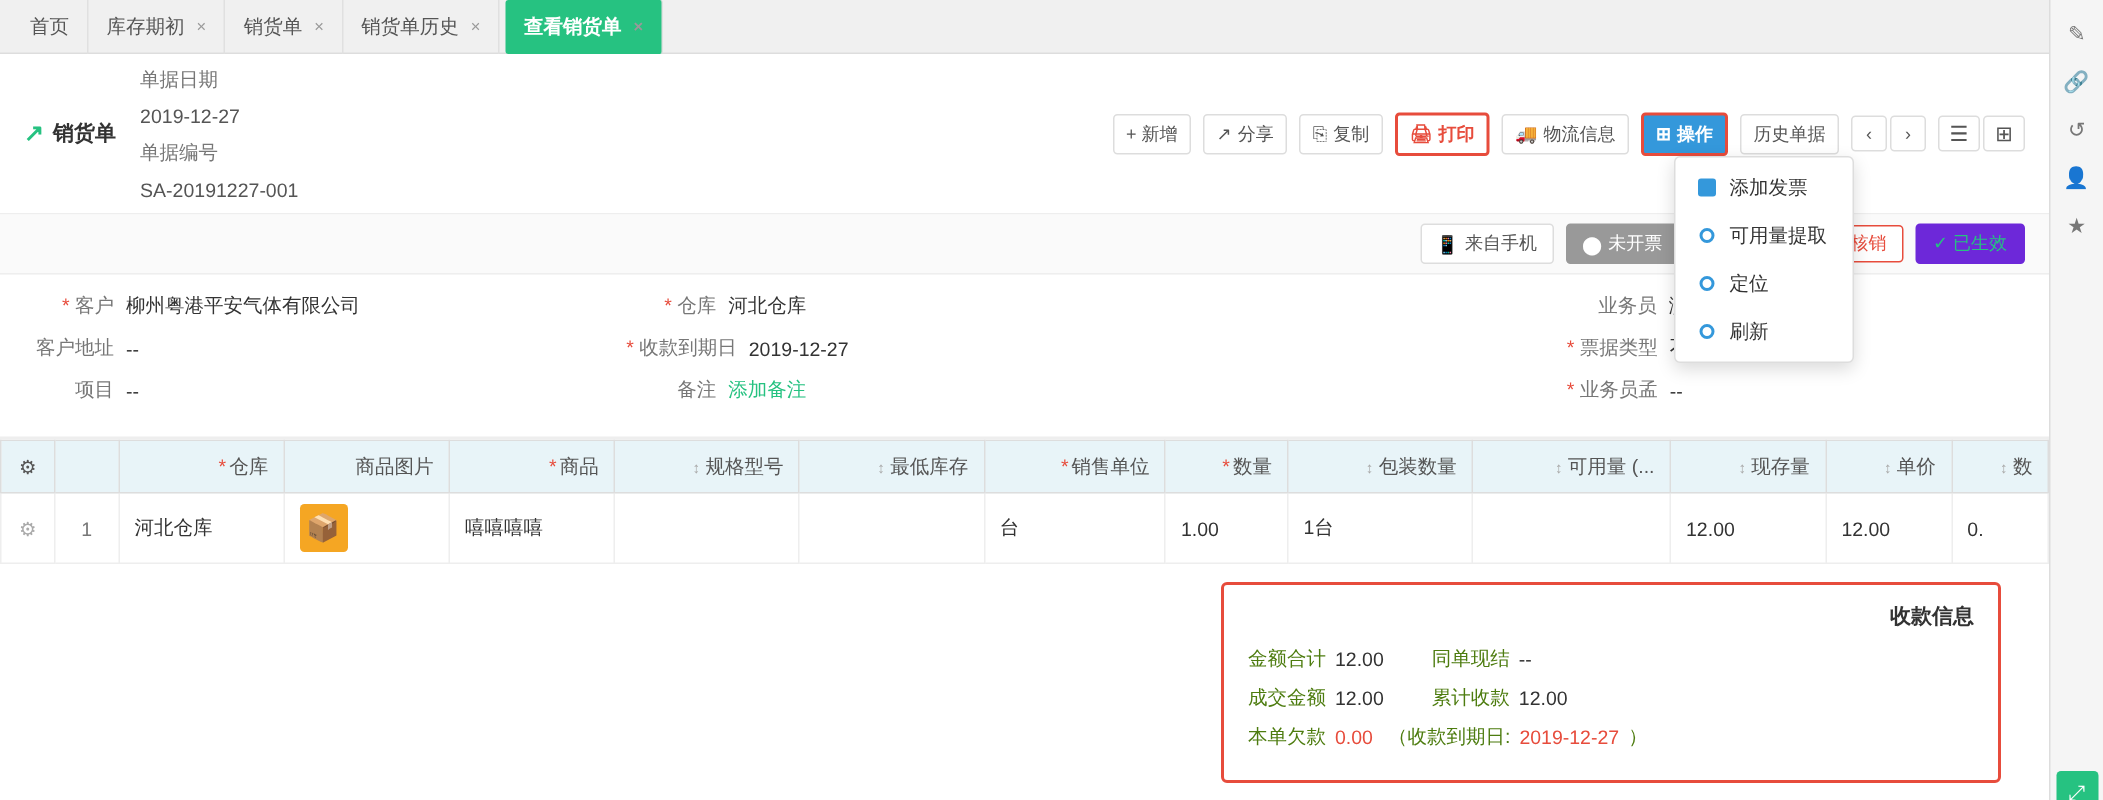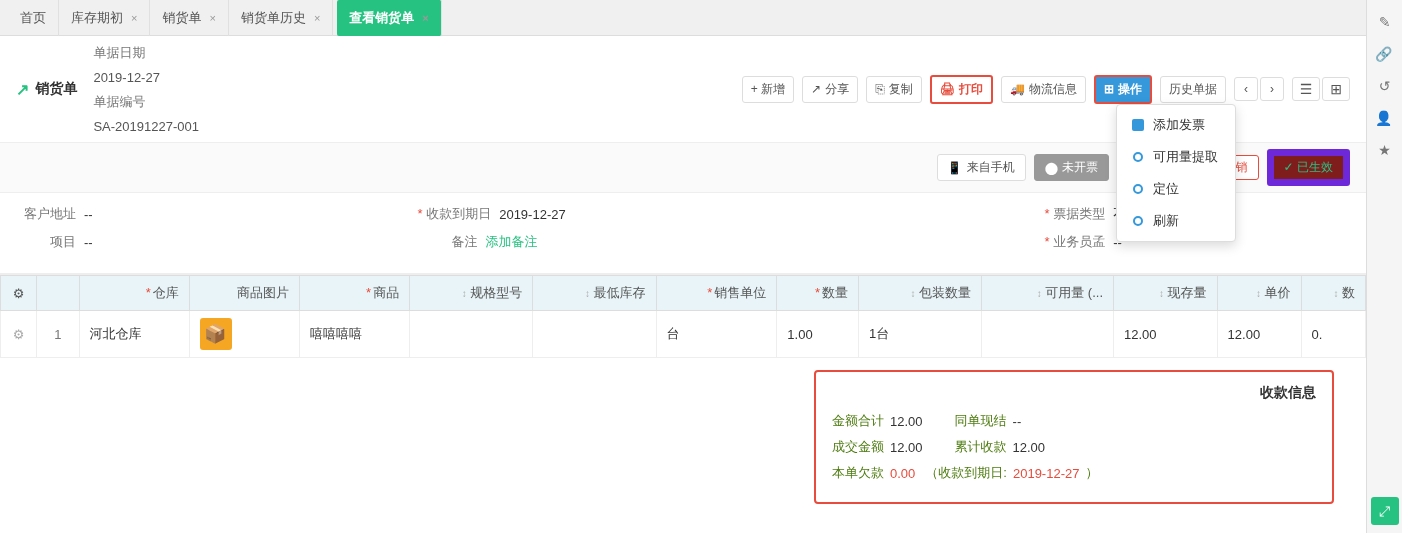--- a/index.html
+++ b/index.html
@@ -117,21 +117,21 @@
       font-weight: bold;
     }
     .action-btn.history-btn { }
     .status-badge {
       padding: 3px 10px;
       border-radius: 3px;
       font-size: 12px;
       cursor: default;
     }
     .status-badge.sold { background: #fff; border: 1px solid #e74c3c; color: #e74c3c; }
-    .status-badge.effective { background: #7f1d1d; border: 7px solid #6d28d9; color: #26c281; }
+    .status-badge.effective { background: #6d28d9; border: 2px solid #6d28d9; color: #26c281; }
 
     .nav-arrows {
       display: flex;
       gap: 2px;
     }
     .nav-arrow {
       width: 24px;
       height: 24px;
       border: 1px solid #ddd;
       border-radius: 3px;
@@ -442,20 +442,36 @@
       <button class="toolbar-btn green">
         <span>✓</span>
         <span>✓</span>
       </button>
       <div style="width:8px;"></div>
       <span class="status-badge sold">✓ 已核销</span>
       <span class="status-badge effective">✓ 已生效</span>
     </div>
 
     <div class="form-section">
+      <div class="form-row">
+        <div class="form-group">
+          <span class="form-label required">客户</span>
+          <span class="form-value">柳州粤港平安气体有限公司</span>
+        </div>
+        <div style="width:80px;"></div>
+        <div class="form-group">
+          <span class="form-label required">仓库</span>
+          <span class="form-value">河北仓库</span>
+        </div>
+        <div style="flex:1;"></div>
+        <div class="form-group">
+          <span class="form-label">业务员</span>
+          <span class="form-value">演示账号</span>
+        </div>
+      </div>
       <div class="form-row">
         <div class="form-group">
           <span class="form-label">客户地址</span>
           <span class="form-value">--</span>
         </div>
         <div style="width:80px;"></div>
         <div class="form-group">
           <span class="form-label required">收款到期日</span>
           <span class="form-value">2019-12-27</span>
         </div>

